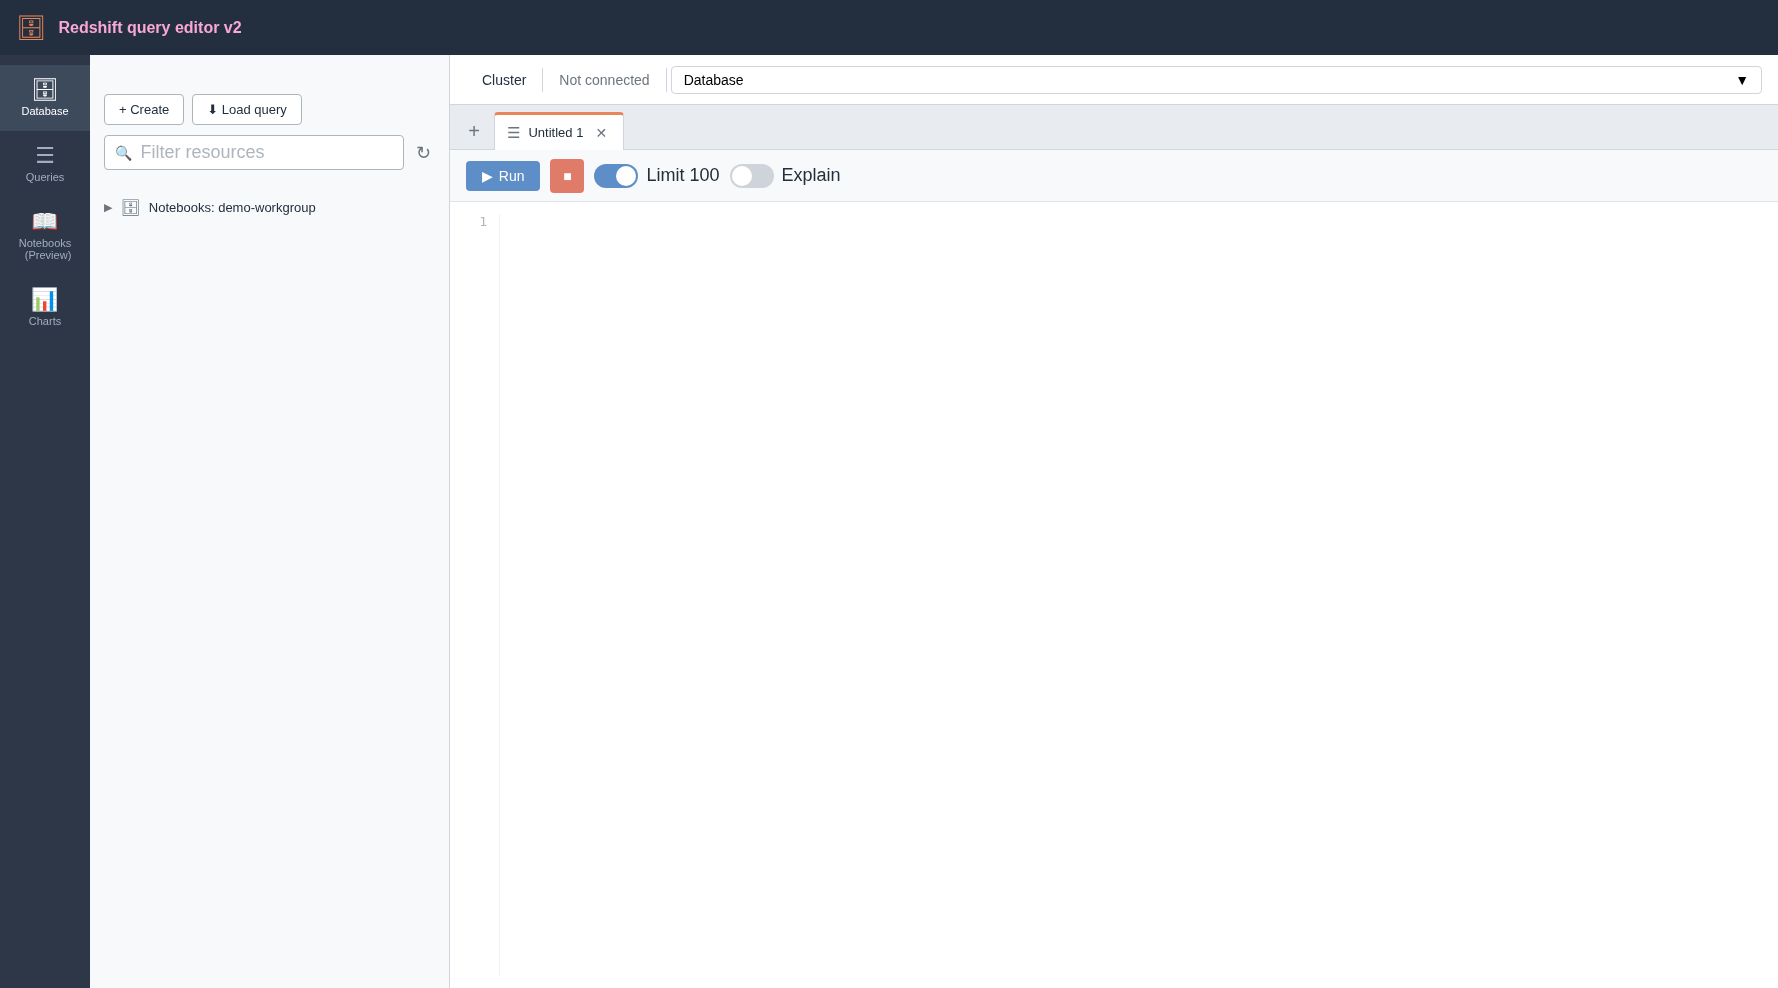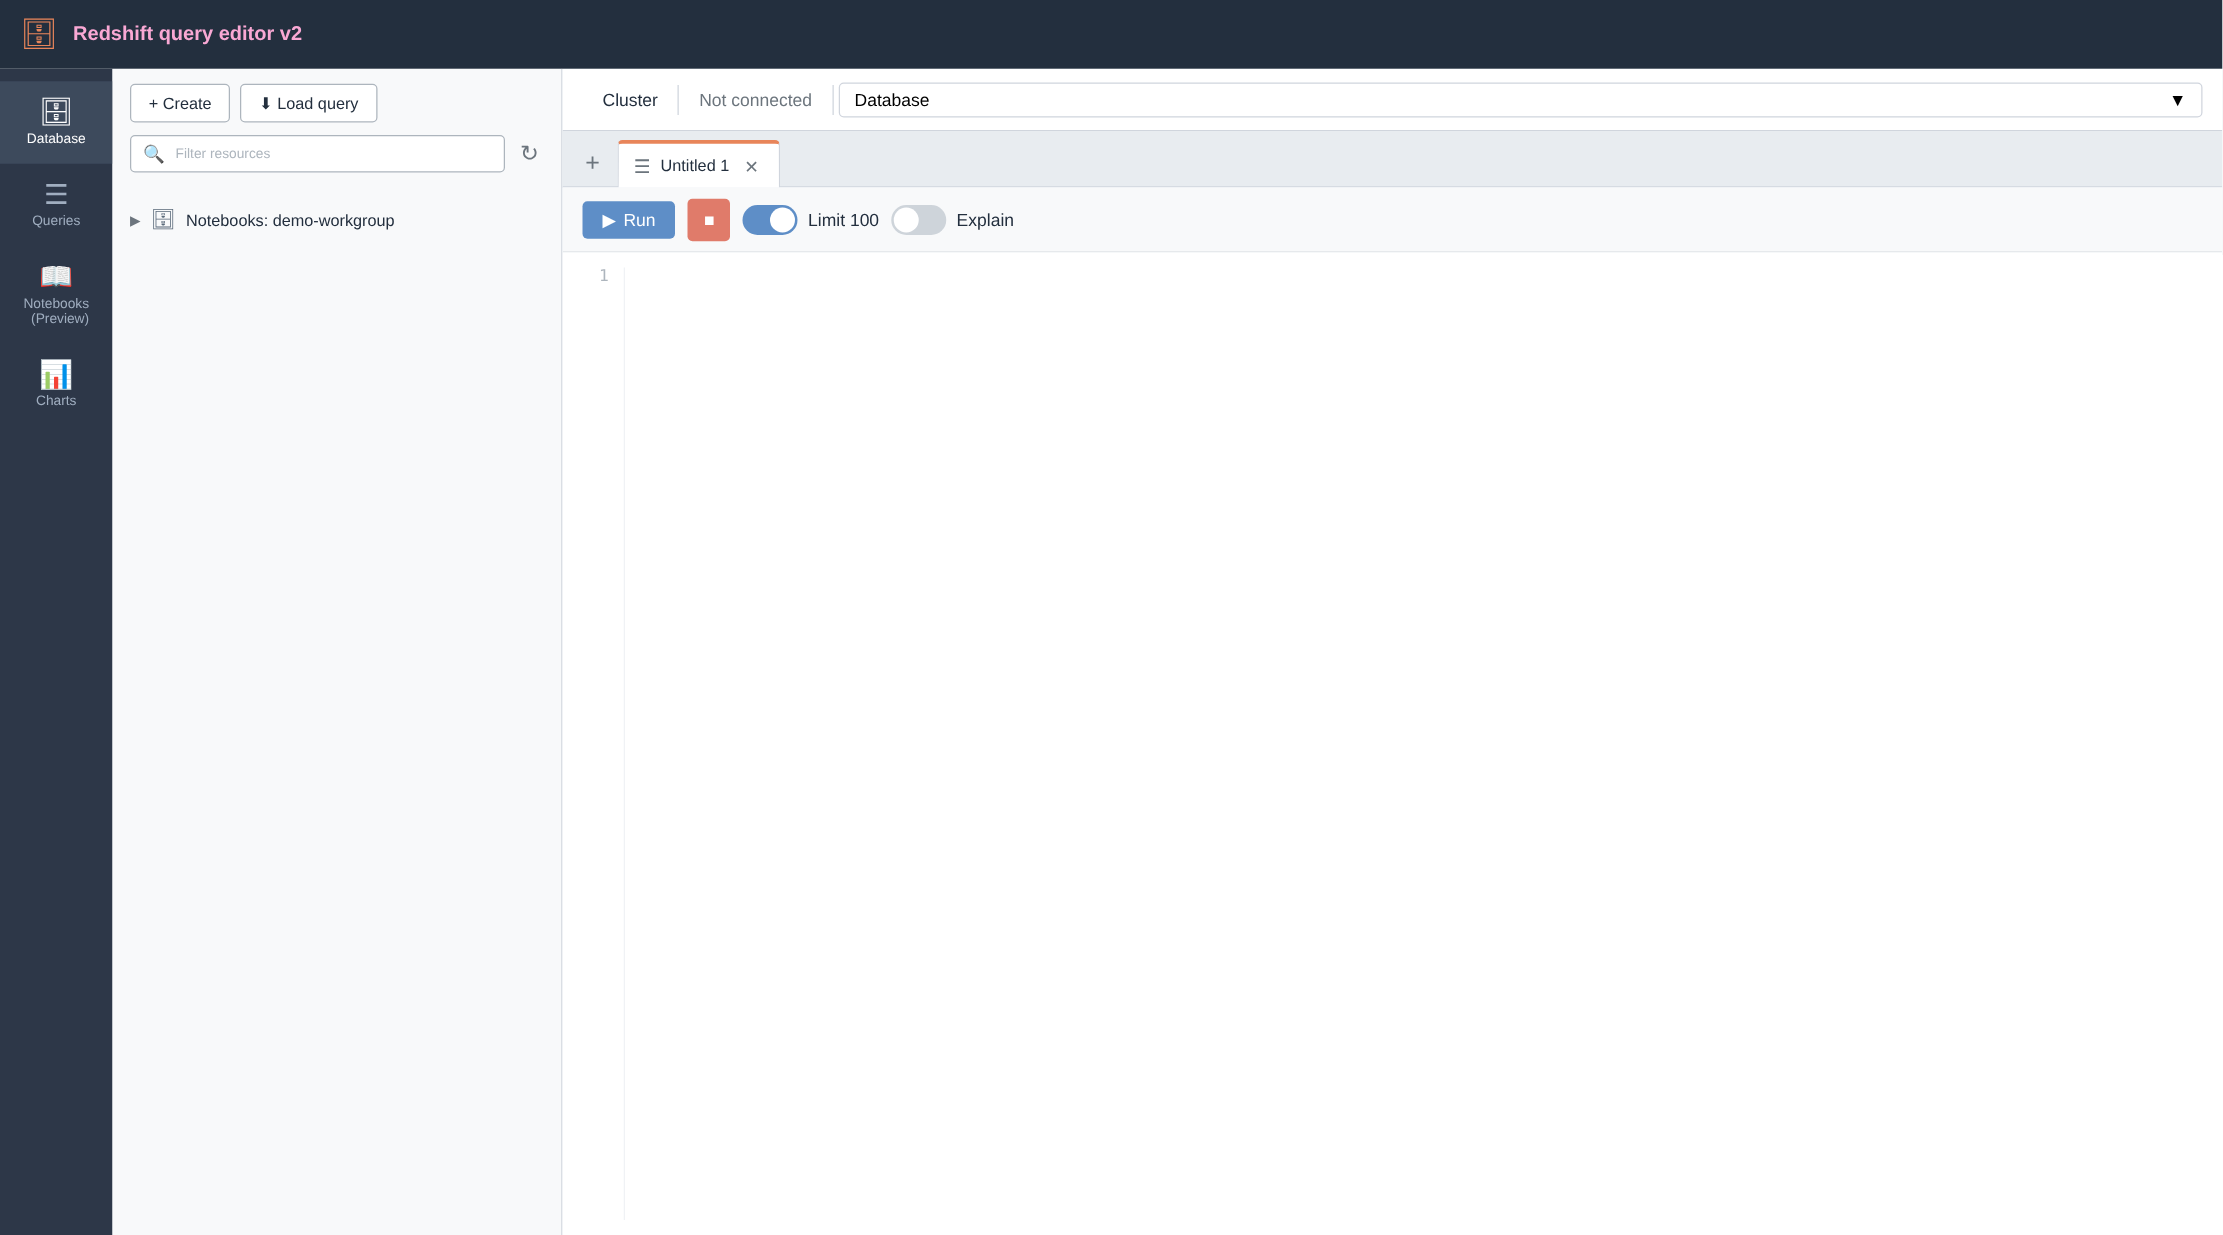--- a/index.html
+++ b/index.html
@@ -89,20 +89,21 @@
     }
     .resource-panel-header {
       padding: 12px 14px;
       display: flex;
       flex-direction: column;
       gap: 10px;
     }
     .action-buttons {
       display: flex;
       gap: 8px;
+      margin-top: 27px;
     }
     .btn-create {
       display: flex;
       align-items: center;
       gap: 6px;
       padding: 7px 14px;
       background: white;
       border: 1px solid #adb5bd;
       border-radius: 4px;
       cursor: pointer;
@@ -135,21 +136,21 @@
       align-items: center;
       background: white;
       border: 1px solid #adb5bd;
       border-radius: 4px;
       padding: 6px 10px;
       gap: 8px;
     }
     .search-box input {
       border: none;
       outline: none;
-      font-size: 11px;
+      font-size: 18px;
       color: #495057;
       width: 100%;
       background: transparent;
     }
     .search-box input::placeholder { color: #adb5bd; }
     .refresh-btn {
       background: none;
       border: none;
       cursor: pointer;
       color: #6c757d;
@@ -355,21 +356,21 @@
       height: 20px;
       background: white;
       border-radius: 50%;
       position: absolute;
       top: 2px;
       transition: left 0.2s;
     }
     .toggle-switch.on .toggle-knob { left: 22px; }
     .toggle-switch.off .toggle-knob { left: 2px; }
     .toggle-label {
-      font-size: 14px;
+      font-size: 18px;
       color: #232f3e;
     }
 
     
     .code-editor {
       flex: 1;
       background: white;
       display: flex;
       padding: 12px 0;
       overflow: auto;

